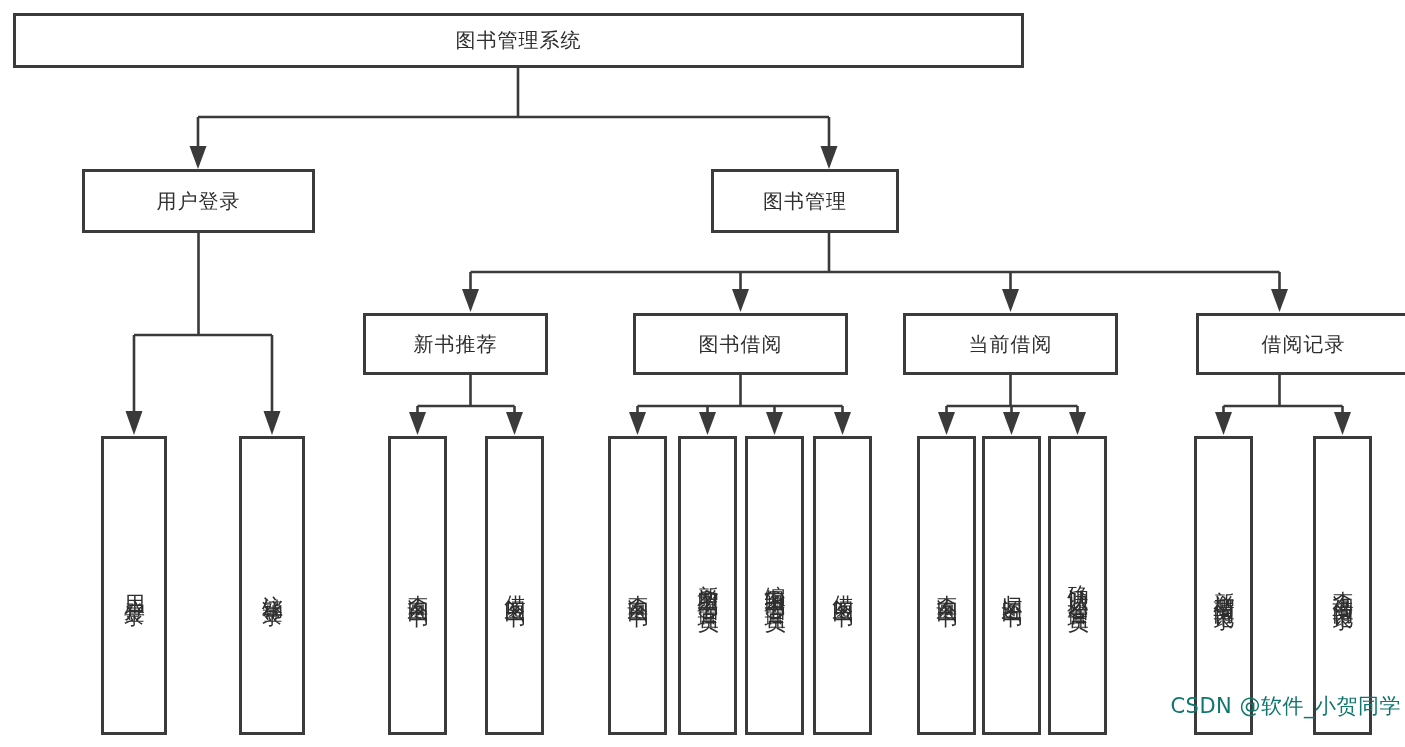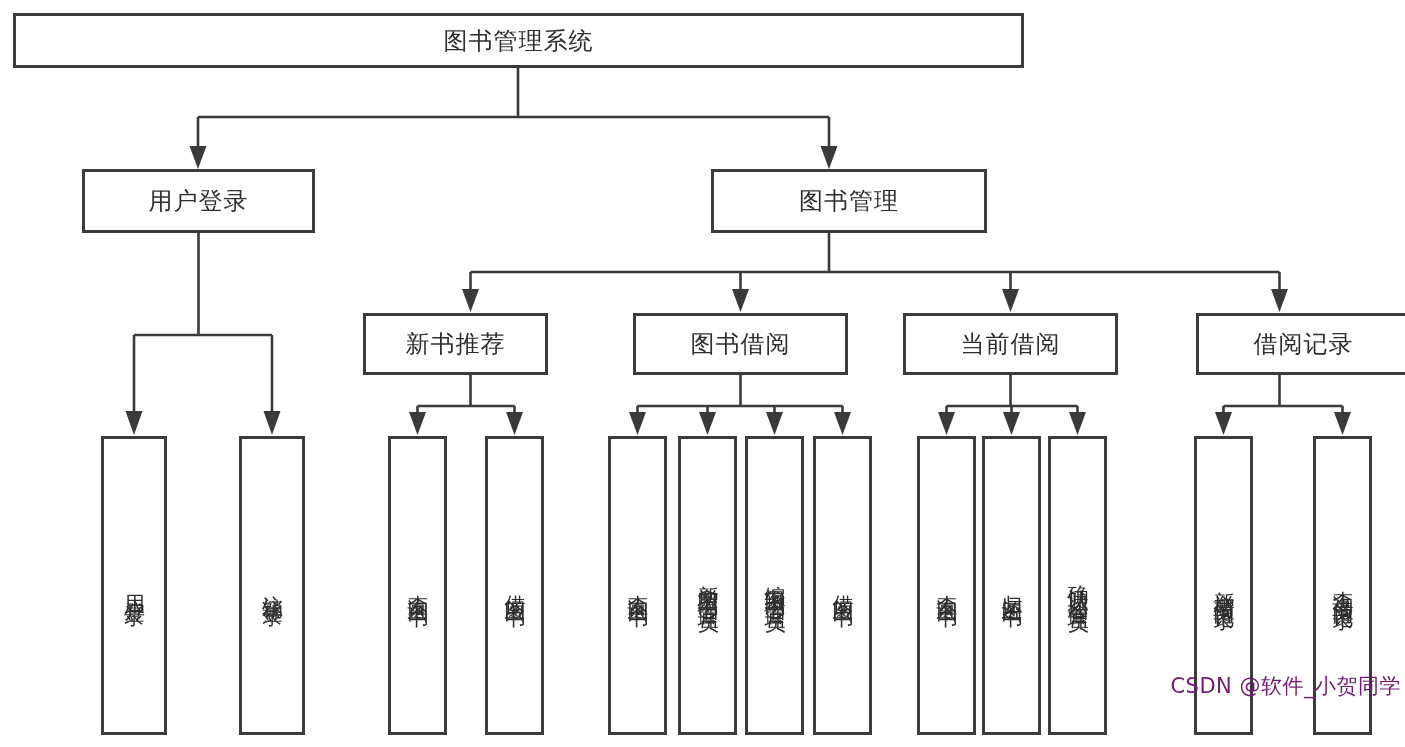--- a/index.html
+++ b/index.html
@@ -35,40 +35,40 @@
     position: absolute;
     box-sizing: border-box;
     background: #ffffff;
     border: 3px solid #3b3b3b;
     display: flex;
     align-items: center;
     justify-content: center;
     color: #2e2e2e;
   }
   .hbox {
-    font-size: 24px;
+    font-size: 20px;
     letter-spacing: 1px;
     white-space: nowrap;
   }
   .vbox {
     font-size: 21px;
   }
   .vbox .vtext {
     writing-mode: vertical-rl;
     text-orientation: mixed;
     letter-spacing: 4px;
     line-height: 1;
     white-space: nowrap;
   }
   .watermark {
     position: absolute;
     right: 4px;
-    top: 672px;
+    top: 692px;
     font-size: 21px;
-    color: #701a75;
+    color: #0f766e;
     letter-spacing: 0.5px;
     white-space: nowrap;
   }
 </style>
 </head>
 <body>
 
 <div class="canvas">
 
   <svg class="connector-layer" viewBox="0 0 1405 747" xmlns="http://www.w3.org/2000/svg">
@@ -121,21 +121,21 @@
     </g>
   </svg>
 
   <div class="node hbox" style="left:13px; top:13px; width:1011px; height:55px;">
     <span>图书管理系统</span>
   </div>
 
   <div class="node hbox" style="left:82px; top:169px; width:233px; height:64px;">
     <span>用户登录</span>
   </div>
-  <div class="node hbox" style="left:711px; top:169px; width:276px; height:64px;">
+  <div class="node hbox" style="left:711px; top:169px; width:188px; height:64px;">
     <span>图书管理</span>
   </div>
 
   <div class="node hbox" style="left:363px; top:313px; width:185px; height:62px;">
     <span>新书推荐</span>
   </div>
   <div class="node hbox" style="left:633px; top:313px; width:215px; height:62px;">
     <span>图书借阅</span>
   </div>
   <div class="node hbox" style="left:903px; top:313px; width:215px; height:62px;">

